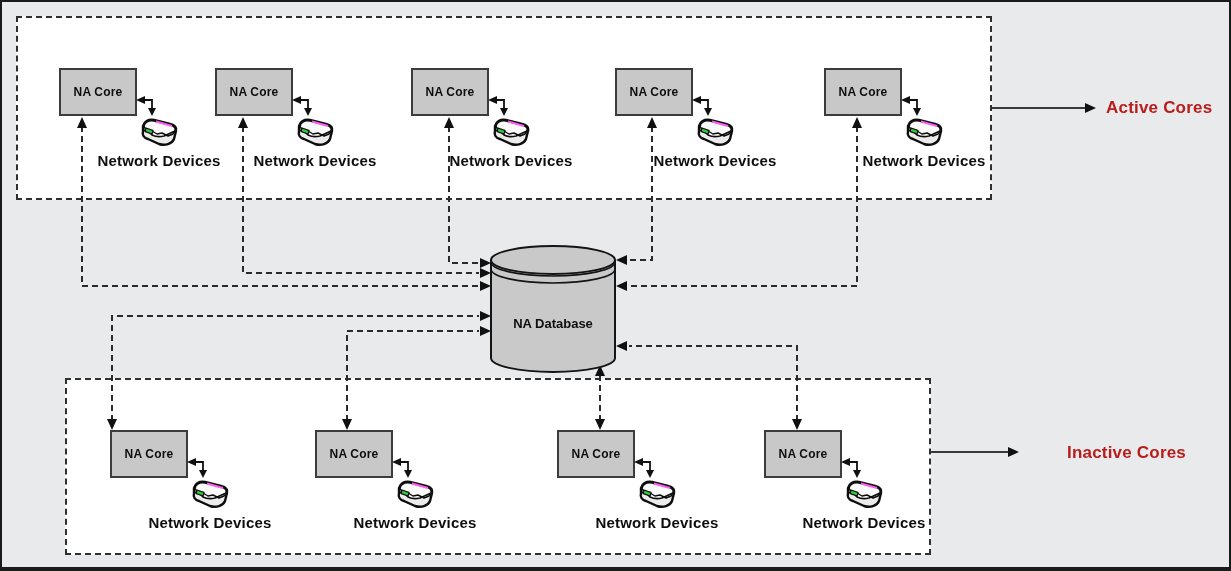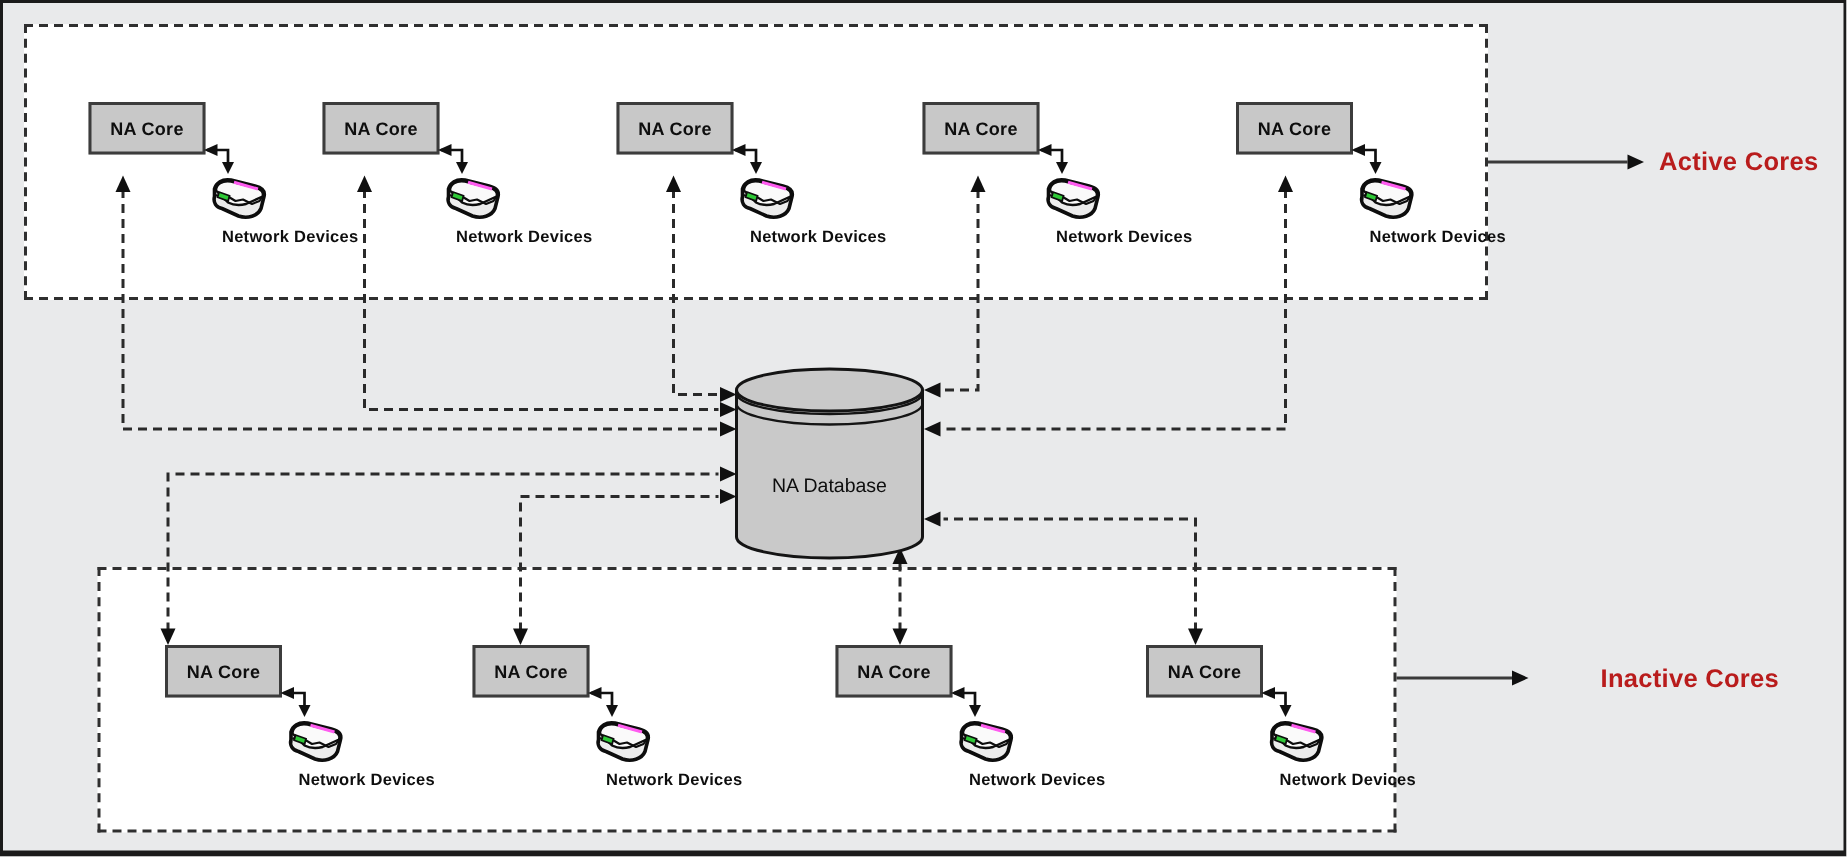--- a/index.html
+++ b/index.html
@@ -17,36 +17,36 @@
     position:absolute;
     box-sizing:border-box;
     background:#ffffff;
     border:2px dashed #2f2f2f;
   }
   .group.active{left:14px;top:14px;width:976px;height:184px;}
   .group.inactive{left:63px;top:376px;width:866px;height:177px;}
   .lines{position:absolute;left:0;top:0;width:1231px;height:571px;pointer-events:none;}
   .core{position:absolute;width:200px;height:100px;}
   .core-box{
-    position:absolute;left:0;top:0;width:78px;height:35px;
+    position:absolute;left:0;top:0;width:78px;height:48px;
     box-sizing:border-box;
     background:#c8c8c8;border:2px solid #3c3c3c;
     display:flex;align-items:center;justify-content:center;
   }
   .core-box span{font-size:12px;font-weight:bold;color:#0e0e0e;letter-spacing:.2px;}
   .elbow{position:absolute;left:76px;top:25px;}
   .router{position:absolute;left:80px;top:46px;}
   .devices-label{
     position:absolute;left:20px;top:84px;width:160px;
-    text-align:right;font-size:11px;font-weight:bold;color:#0e0e0e;
+    text-align:center;font-size:15px;font-weight:bold;color:#0e0e0e;
     white-space:nowrap;letter-spacing:.2px;
   }
   .db-label{
     position:absolute;left:484px;top:314px;width:134px;
-    text-align:center;font-size:13px;font-weight:normal;color:#0e0e0e;
+    text-align:center;font-size:13px;font-weight:bold;color:#0e0e0e;
   }
   .side-label{
     position:absolute;font-size:17px;font-weight:bold;color:#b91c1c;
     white-space:nowrap;letter-spacing:.2px;
   }
   .side-label.active{left:1104px;top:96px;}
   .side-label.inactive{left:1019px;top:441px;margin-left:46px;}
   .db-cyl{position:absolute;left:484px;top:238px;}
 </style>
 </head>

